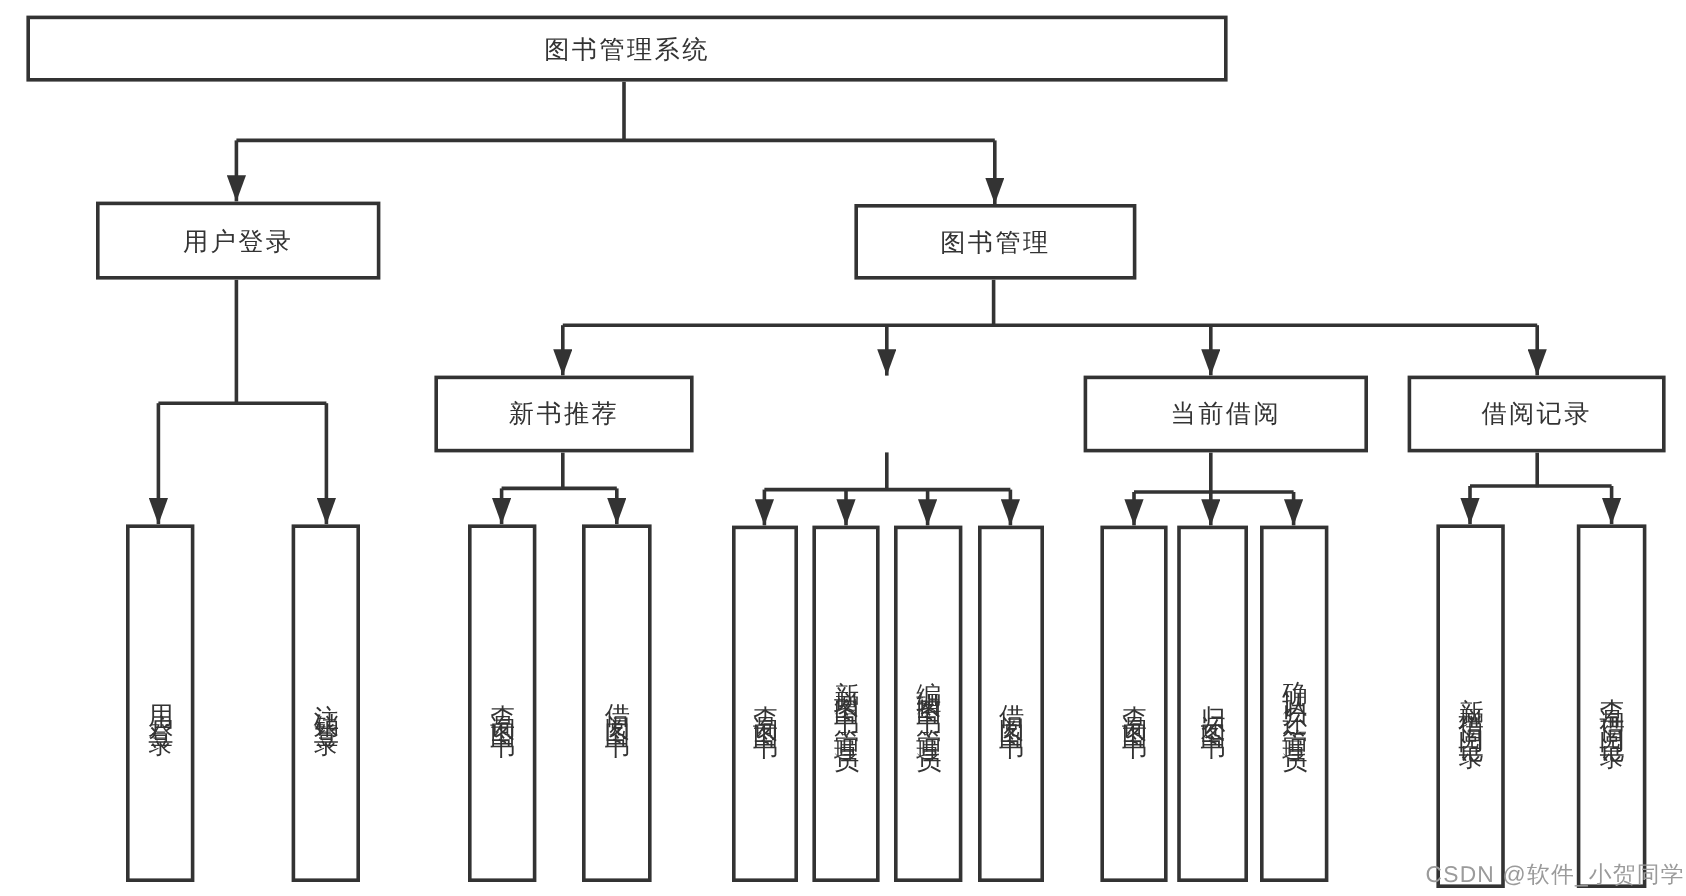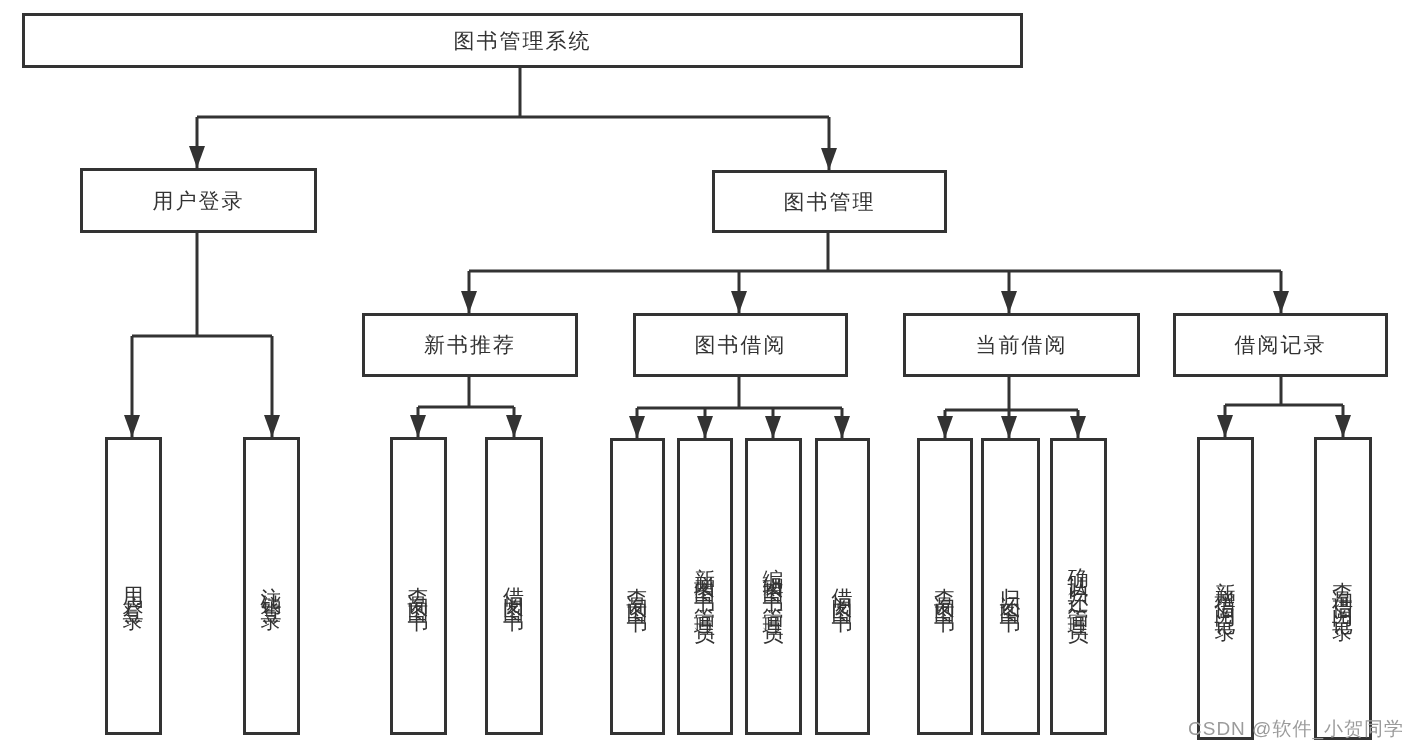--- a/index.html
+++ b/index.html
@@ -85,23 +85,20 @@
   <div class="node" style="left:80px;top:168px;width:237px;height:65px;">
     <span class="hlabel">用户登录</span>
   </div>
   <div class="node" style="left:712px;top:170px;width:235px;height:63px;align-items:center;">
     <span class="hlabel">图书管理</span>
   </div>
 
   <div class="node" style="left:362px;top:313px;width:216px;height:64px;">
     <span class="hlabel">新书推荐</span>
   </div>
-  <div class="node" style="left:633px;top:313px;width:215px;height:64px;">
-    <span class="hlabel">图书借阅</span>
-  </div>
   <div class="node" style="left:903px;top:313px;width:237px;height:64px;">
     <span class="hlabel">当前借阅</span>
   </div>
   <div class="node" style="left:1173px;top:313px;width:215px;height:64px;">
     <span class="hlabel">借阅记录</span>
   </div>
 
   <div class="node" style="left:105px;top:437px;width:57px;height:298px;">
     <span class="vlabel">用户登录</span>
   </div>

